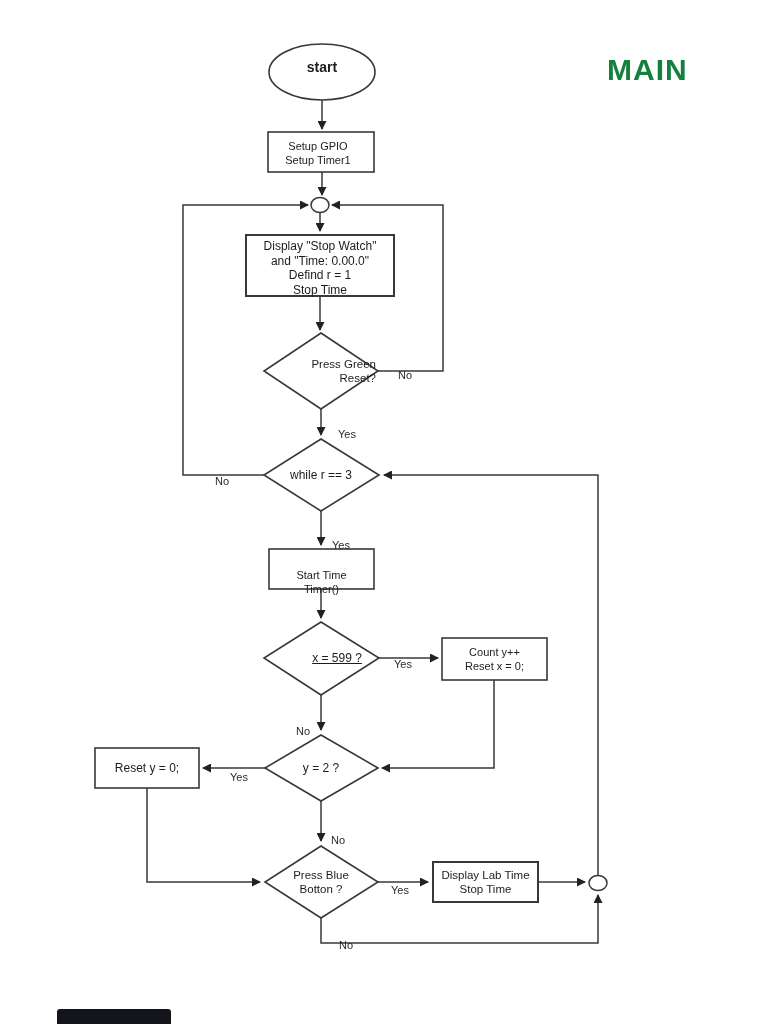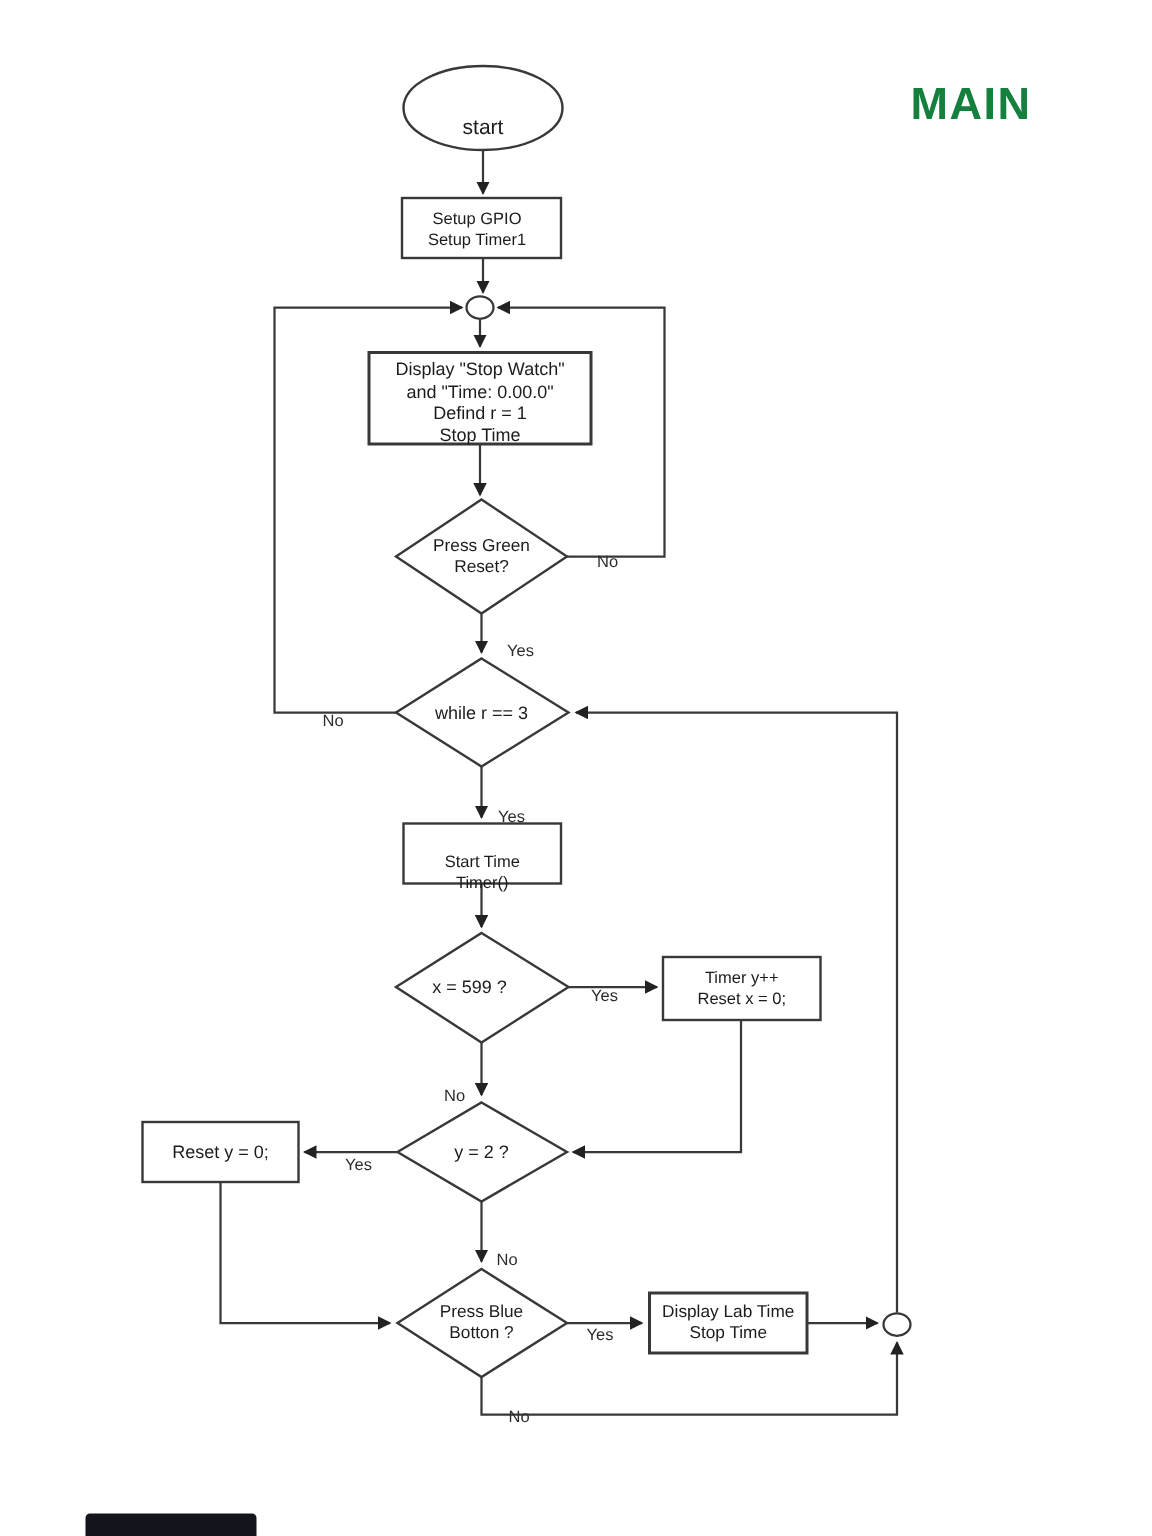--- a/index.html
+++ b/index.html
@@ -4,21 +4,21 @@
 <style>
   html,body{margin:0;padding:0;background:#ffffff;}
   #page{position:relative;width:768px;height:1024px;background:#ffffff;overflow:hidden;
         font-family:"Liberation Sans",sans-serif;color:#1a1a1a;}
   #flow-svg{position:absolute;left:0;top:0;width:768px;height:1024px;}
   .node-text{position:absolute;text-align:center;color:#1c1c1c;line-height:14px;font-size:11.5px;}
   .node-text div{white-space:nowrap;}
   .edge-label{position:absolute;font-size:11px;color:#2b2b2b;white-space:nowrap;margin-top:20px;}
   #main-title{position:absolute;left:607px;top:53px;width:120px;font-size:30px;font-weight:800;
               letter-spacing:1px;color:#15803d;}
-  #start-label{position:absolute;left:272px;top:76px;width:100px;text-align:center;font-size:14px;color:#1c1c1c;}
+  #start-label{position:absolute;left:272px;top:59px;width:100px;text-align:center;font-size:14px;color:#1c1c1c;font-weight:bold;}
   #bottom-bar{position:absolute;left:57px;top:1009px;width:114px;height:15px;background:#14141d;border-radius:3px 3px 0 0;}
   svg .shape{fill:#ffffff;stroke:#383838;}
   svg .edge{fill:none;stroke:#383838;stroke-width:1.5;}
 </style>
 </head>
 <body>
 
 <div id="page">
 
   <svg id="flow-svg" viewBox="0 0 768 1024">
@@ -73,36 +73,36 @@
     <div>Setup Timer1</div>
   </div>
 
   <div class="node-text" style="left:246px;top:239px;width:148px;font-size:12px;line-height:14.5px;">
     <div>Display "Stop Watch"</div>
     <div>and "Time: 0.00.0"</div>
     <div>Defind r = 1</div>
     <div>Stop Time</div>
   </div>
 
-  <div class="node-text" style="left:266px;top:357px;width:110px;">
+  <div class="node-text" style="left:266px;top:357px;width:110px;text-align:right;">
     <div>Press Green</div>
     <div>Reset?</div>
   </div>
 
   <div class="node-text" style="left:264px;top:468px;width:114px;font-size:12px;">while r == 3</div>
 
   <div class="node-text" style="left:269px;top:568px;width:105px;font-size:11px;">
     <div>Start Time</div>
     <div>Timer()</div>
   </div>
 
-  <div class="node-text" style="left:256px;top:651px;width:114px;font-size:12px;">x = 599 ?</div>
+  <div class="node-text" style="left:280px;top:651px;width:114px;font-size:12px;text-decoration:underline;">x = 599 ?</div>
 
   <div class="node-text" style="left:442px;top:645px;width:105px;font-size:11px;">
-    <div>Timer y++</div>
+    <div>Count y++</div>
     <div>Reset x = 0;</div>
   </div>
 
   <div class="node-text" style="left:264px;top:761px;width:114px;font-size:12px;">y = 2 ?</div>
 
   <div class="node-text" style="left:95px;top:761px;width:104px;font-size:12px;">Reset y = 0;</div>
 
   <div class="node-text" style="left:266px;top:868px;width:110px;">
     <div>Press Blue</div>
     <div>Botton ?</div>

